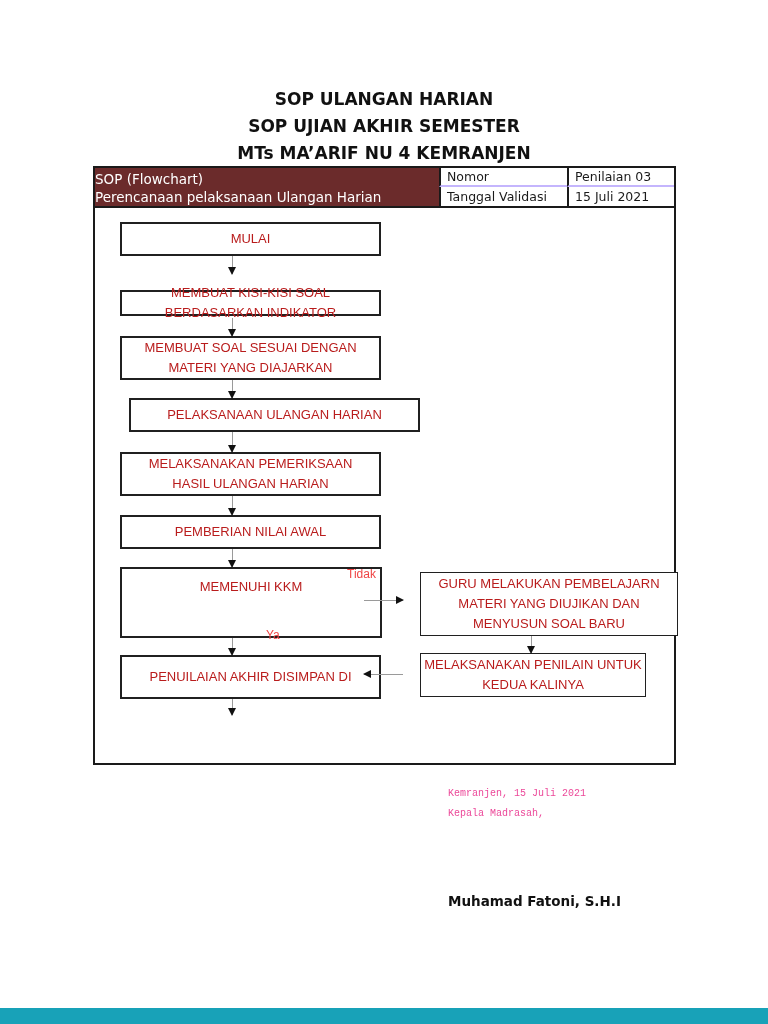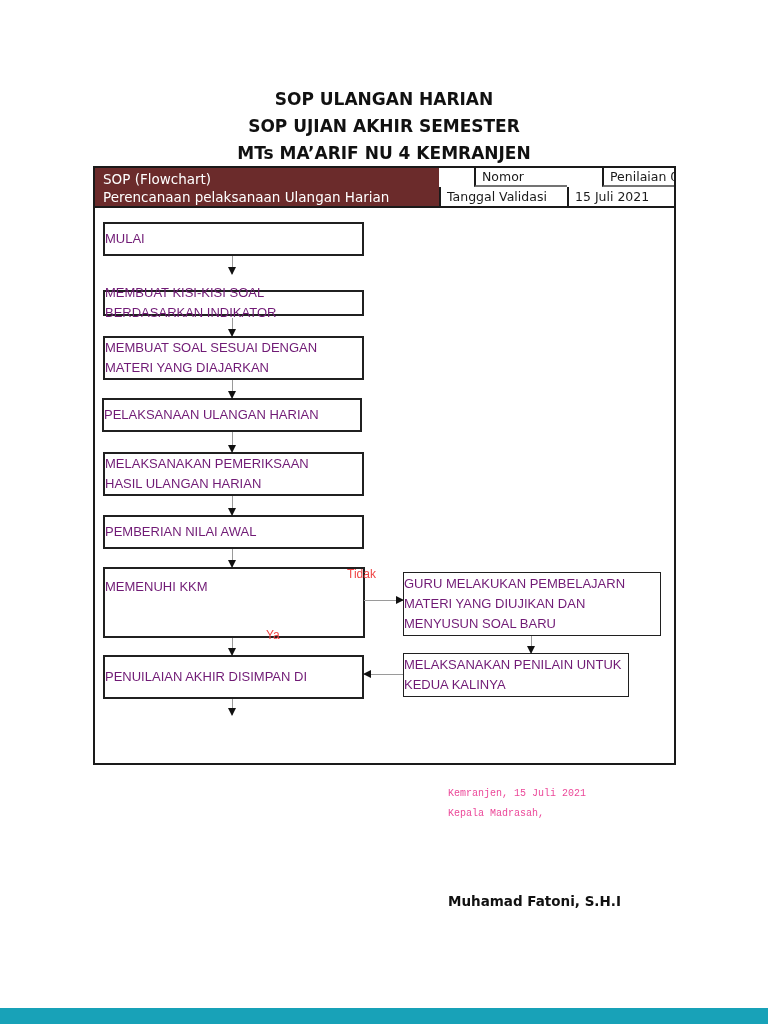--- a/index.html
+++ b/index.html
@@ -12,34 +12,34 @@
              line-height:27px;color:#111;}
 
   
   .htable{position:absolute;left:93px;top:166px;width:583px;height:42px;display:grid;
           grid-template-columns:344px 128px 1fr;grid-template-rows:19px 19px;
           border:2px solid #1a1a1a;box-sizing:border-box;background:#fff;
           font-family:"DejaVu Sans",sans-serif;}
   .hcell{display:flex;align-items:center;box-sizing:border-box;font-size:12.5px;
          padding-left:6px;white-space:nowrap;overflow:hidden;color:#1a1a1a;}
   .maroon-cell{grid-row:1/3;grid-column:1;background:#6b2b2b;color:#fff;
-               display:block;padding:2px 0 0 8px;font-size:13.5px;line-height:18px;}
+               display:block;padding:2px 0 0 0;font-size:13.5px;line-height:18px;}
   .col2{grid-column:2;border-left:2px solid #1a1a1a;}
   .col3{grid-column:3;border-left:2px solid #1a1a1a;}
-  .row1{grid-row:1;border-bottom:2px solid #737373;margin-left:35px;}
+  .row1{grid-row:1;border-bottom:2px solid #c4b5fd;}
   .row2{grid-row:2;}
 
   
   .flow-frame{position:absolute;left:93px;top:206px;width:583px;height:559px;
               border:2px solid #1a1a1a;box-sizing:border-box;background:#fff;}
 
   
   .node{position:absolute;background:#fff;border:2px solid #202020;box-sizing:border-box;
-        display:flex;flex-direction:column;justify-content:center;align-items:flex-start;
-        text-align:center;font-size:13px;line-height:20px;color:#701a75;}
+        display:flex;flex-direction:column;justify-content:center;align-items:center;
+        text-align:center;font-size:13px;line-height:20px;color:#b91c1c;margin-left:17px;}
   .node div{white-space:nowrap;}
   .node.thin{border-width:1px;}
   .node.top-aligned{justify-content:flex-start;padding-top:8px;}
 
   
   .vconn{position:absolute;width:1px;background:#9a9a9a;}
   .vconn::after{content:"";position:absolute;bottom:-1px;left:-4px;width:0;height:0;
                 border-left:4.5px solid transparent;border-right:4.5px solid transparent;
                 border-top:8px solid #111;}
   .hconn{position:absolute;height:1px;background:#9a9a9a;}
@@ -93,21 +93,21 @@
   <div class="node" style="left:103px;top:290px;width:261px;height:26px;">
     <div>MEMBUAT KISI-KISI SOAL</div>
     <div>BERDASARKAN INDIKATOR</div>
   </div>
 
   <div class="node" style="left:103px;top:336px;width:261px;height:44px;">
     <div>MEMBUAT SOAL SESUAI DENGAN</div>
     <div>MATERI YANG DIAJARKAN</div>
   </div>
 
-  <div class="node" style="left:102px;top:398px;width:260px;height:34px;">
+  <div class="node" style="left:112px;top:398px;width:291px;height:34px;">
     <div>PELAKSANAAN ULANGAN HARIAN</div>
   </div>
 
   <div class="node" style="left:103px;top:452px;width:261px;height:44px;">
     <div>MELAKSANAKAN PEMERIKSAAN</div>
     <div>HASIL ULANGAN HARIAN</div>
   </div>
 
   <div class="node" style="left:103px;top:515px;width:261px;height:34px;">
     <div>PEMBERIAN NILAI AWAL</div>

